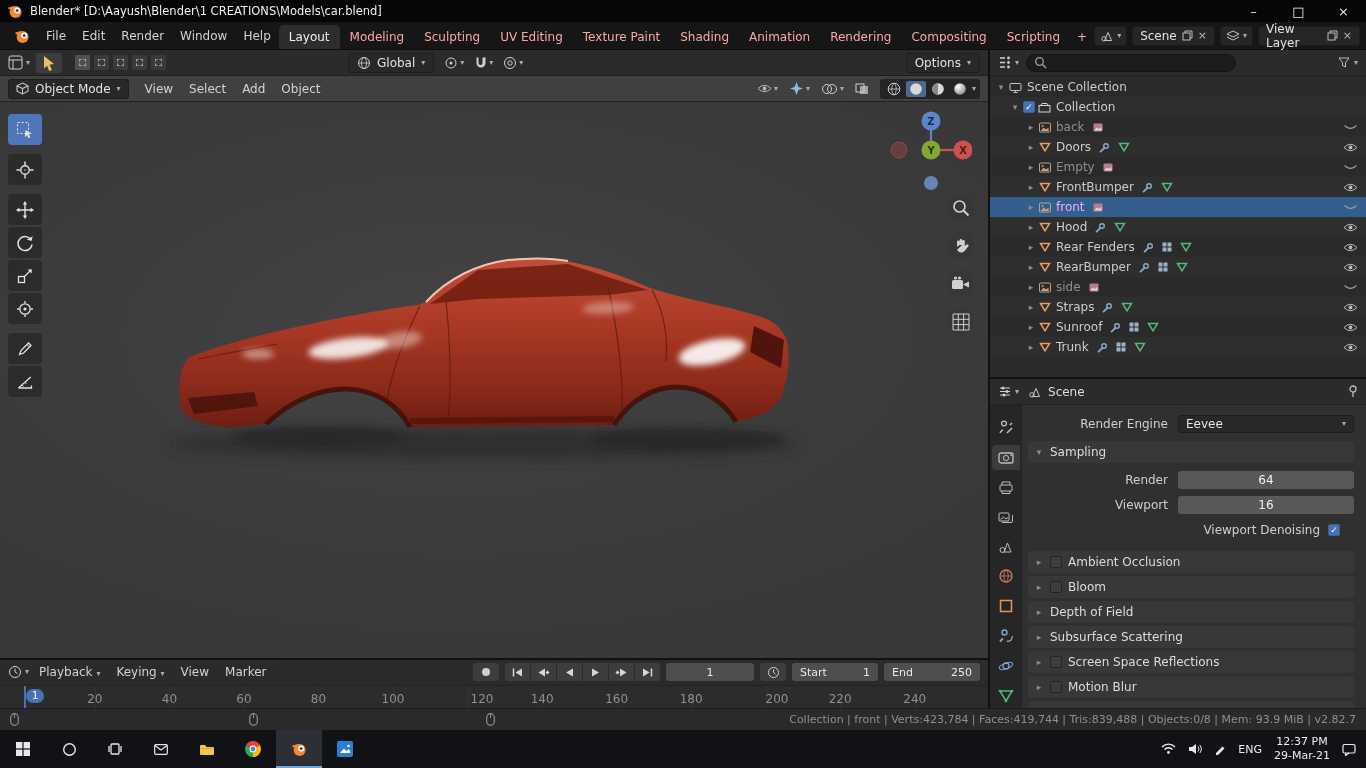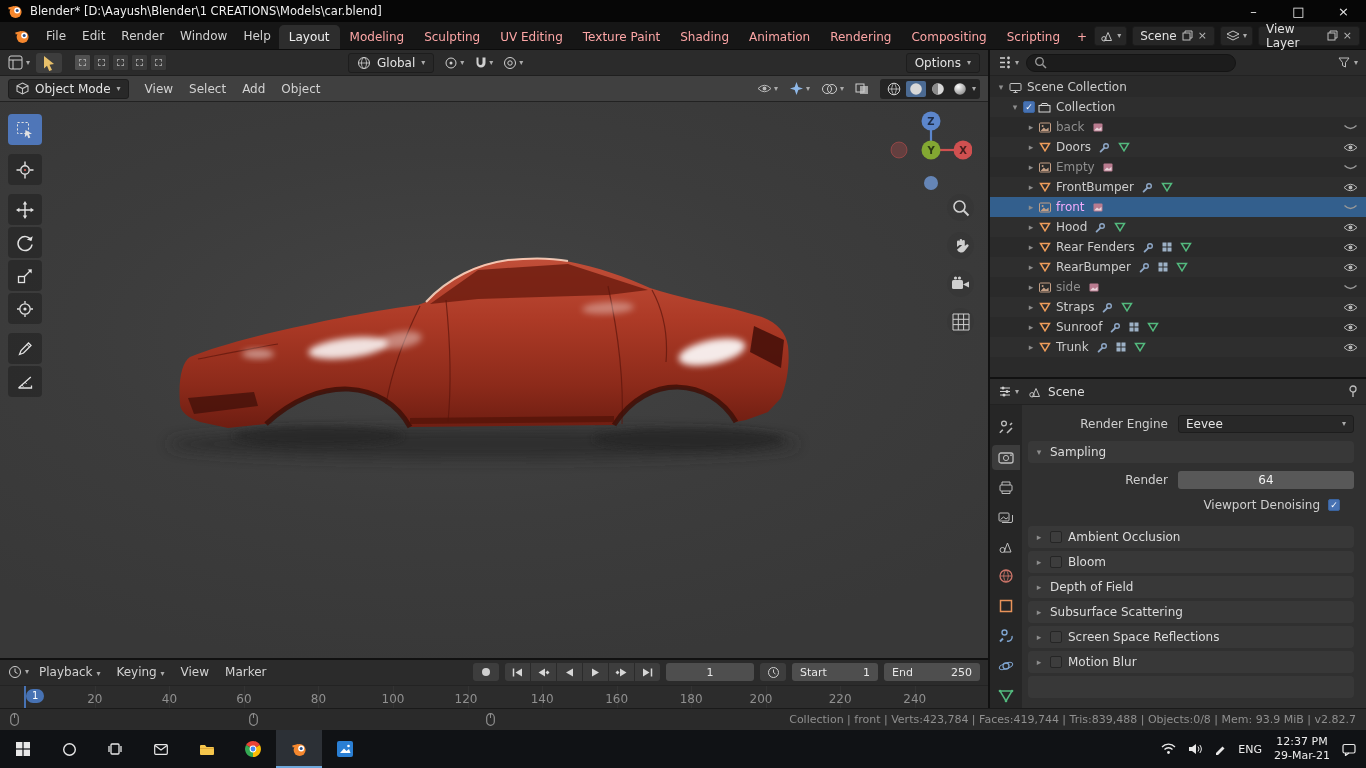--- a/index.html
+++ b/index.html
@@ -629,29 +629,29 @@
             <span class="tick" style="left:94.8px">20</span>
             <span class="tickline" style="left:169.4px"></span>
             <span class="tick" style="left:169.4px">40</span>
             <span class="tickline" style="left:243.9px"></span>
             <span class="tick" style="left:243.9px">60</span>
             <span class="tickline" style="left:318.4px"></span>
             <span class="tick" style="left:318.4px">80</span>
             <span class="tickline" style="left:393.0px"></span>
             <span class="tick" style="left:393.0px">100</span>
             <span class="tickline" style="left:467.5px"></span>
-            <span class="tick" style="left:466px">120</span>
+            <span class="tick" style="left:482px">120</span>
             <span class="tickline" style="left:542.1px"></span>
             <span class="tick" style="left:542.1px">140</span>
             <span class="tickline" style="left:616.6px"></span>
             <span class="tick" style="left:616.6px">160</span>
             <span class="tickline" style="left:691.1px"></span>
             <span class="tick" style="left:691.1px">180</span>
             <span class="tickline" style="left:765.7px"></span>
-            <span class="tick" style="left:761px">200</span>
+            <span class="tick" style="left:777px">200</span>
             <span class="tickline" style="left:840.2px"></span>
             <span class="tick" style="left:840.2px">220</span>
             <span class="tickline" style="left:914.8px"></span>
             <span class="tick" style="left:914.8px">240</span>
             <div class="playhead" style="left:24px">
               <span class="ph-pill">1</span>
             </div>
           </div>
       </div>
     </div>
@@ -1173,20 +1173,24 @@
                   <span class="car8">▾</span>
               </div>
             </div>
             <div class="psec open">
               <span class="caret">▾</span>
               <span>Sampling</span>
             </div>
             <div class="prow">
               <div class="plabel">Render</div>
               <div class="pfield value">64</div>
+            </div>
+            <div class="prow">
+              <div class="plabel">Viewport</div>
+              <div class="pfield value">16</div>
             </div>
             <div class="prow denoise">
               <div class="plabel">Viewport Denoising</div>
               <div class="cb on">✓</div>
             </div>
             <div>
                 <div class="psec">
                   <span class="caret">▸</span>
                   <span class="cb"></span>
                   <span>Ambient Occlusion</span>

